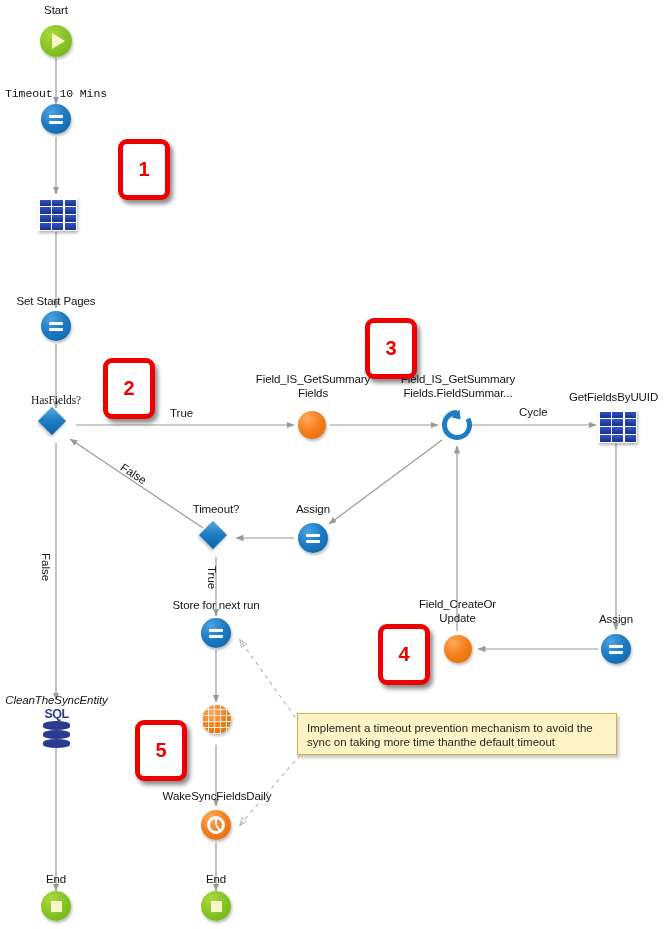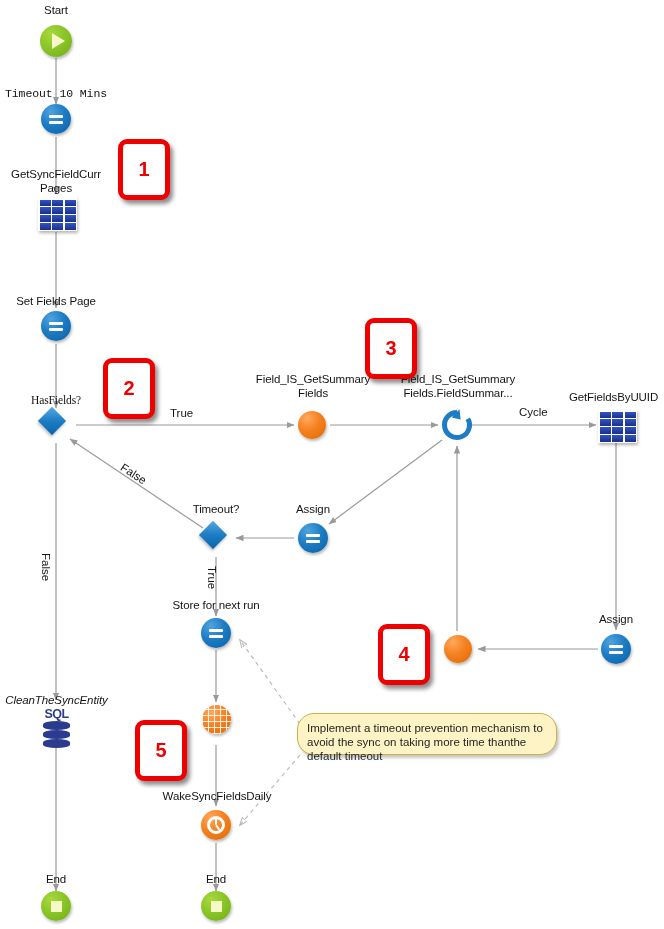--- a/index.html
+++ b/index.html
@@ -194,40 +194,38 @@
     <div class="play-tri" style="left:12px;top:8px;"></div>
   </div>
 
   <div class="node-label" style="left:1px;top:87px;width:110px;font-family:Liberation Mono, monospace;">Timeout 10 Mins</div>
   <div class="node" style="left:41px;top:104px;">
     <div class="circ blue-circ" style="left:0;top:0;width:30px;height:30px;"></div>
     <div class="eq-bar" style="left:8px;top:11px;width:14px;height:3px;"></div>
     <div class="eq-bar" style="left:8px;top:17px;width:14px;height:3px;"></div>
   </div>
 
-  <div class="node-label" style="left:1px;top:168px;width:110px;">GetSyncFieldCurr
-Pages</div>
   <div class="node" style="left:38px;top:198px;">
     <div class="grid-ico" style="left:0;top:0;width:36px;height:30px;">
       <i></i>
         <i></i>
         <i></i>
         <i></i>
         <i></i>
         <i></i>
         <i></i>
         <i></i>
         <i></i>
         <i></i>
         <i></i>
         <i></i>
     </div>
   </div>
 
-  <div class="node-label" style="left:1px;top:295px;width:110px;">Set Fields Page</div>
+  <div class="node-label" style="left:1px;top:295px;width:110px;">Set Start Pages</div>
   <div class="node" style="left:41px;top:311px;">
     <div class="circ blue-circ" style="left:0;top:0;width:30px;height:30px;"></div>
     <div class="eq-bar" style="left:8px;top:11px;width:14px;height:3px;"></div>
     <div class="eq-bar" style="left:8px;top:17px;width:14px;height:3px;"></div>
   </div>
 
   <div class="node-label" style="left:6px;top:394px;width:100px;font-family:Liberation Serif, serif;">HasFields?</div>
   <div class="node" style="left:42px;top:411px;">
     <div class="diamond" style="left:0;top:0;width:20px;height:20px;"></div>
   </div>
@@ -265,20 +263,22 @@
     </div>
   </div>
 
   <div class="node-label" style="left:571px;top:613px;width:90px;">Assign</div>
   <div class="node" style="left:601px;top:634px;">
     <div class="circ blue-circ" style="left:0;top:0;width:30px;height:30px;"></div>
     <div class="eq-bar" style="left:8px;top:11px;width:14px;height:3px;"></div>
     <div class="eq-bar" style="left:8px;top:17px;width:14px;height:3px;"></div>
   </div>
 
+  <div class="node-label" style="left:400px;top:598px;width:115px;">Field_CreateOr
+Update</div>
   <div class="node" style="left:444px;top:635px;">
     <div class="circ orange-circ" style="left:0;top:0;width:28px;height:28px;"></div>
   </div>
 
   <div class="node-label" style="left:268px;top:503px;width:90px;">Assign</div>
   <div class="node" style="left:298px;top:523px;">
     <div class="circ blue-circ" style="left:0;top:0;width:30px;height:30px;"></div>
     <div class="eq-bar" style="left:8px;top:11px;width:14px;height:3px;"></div>
     <div class="eq-bar" style="left:8px;top:17px;width:14px;height:3px;"></div>
   </div>
@@ -332,15 +332,15 @@
   <div class="edge-label" style="left:52px;top:553px;transform:rotate(90deg);transform-origin:left top;">False</div>
   <div class="edge-label" style="left:218px;top:566px;transform:rotate(90deg);transform-origin:left top;">True</div>
   <div class="edge-label" style="left:519px;top:406px;">Cycle</div>
 
   <div class="badge" style="left:118px;top:139px;width:42px;height:51px;">1</div>
   <div class="badge" style="left:103px;top:358px;width:42px;height:51px;">2</div>
   <div class="badge" style="left:365px;top:318px;width:42px;height:51px;">3</div>
   <div class="badge" style="left:378px;top:624px;width:42px;height:51px;">4</div>
   <div class="badge" style="left:135px;top:720px;width:42px;height:51px;">5</div>
 
-  <div class="note" style="left:297px;top:713px;width:260px;height:42px;border-radius:17px;">Implement a timeout prevention mechanism to avoid the sync on taking more time thanthe default timeout</div>
+  <div class="note" style="left:297px;top:713px;width:320px;height:42px;">Implement a timeout prevention mechanism to avoid the sync on taking more time thanthe default timeout</div>
 
 </div>
 
 </body></html>

